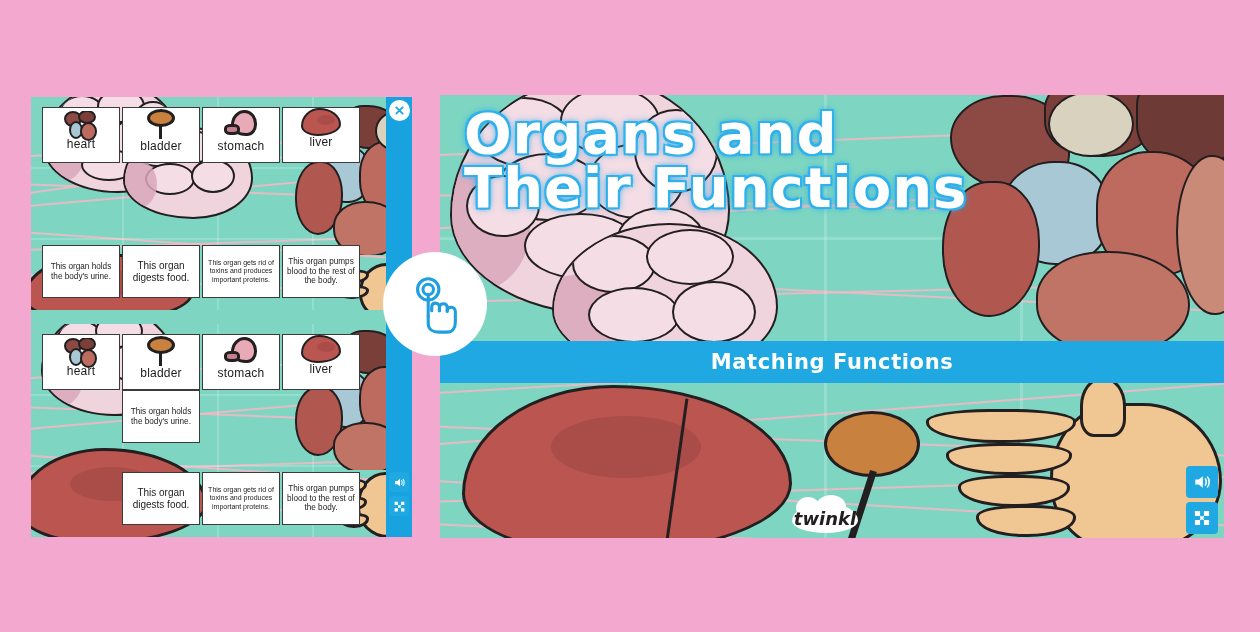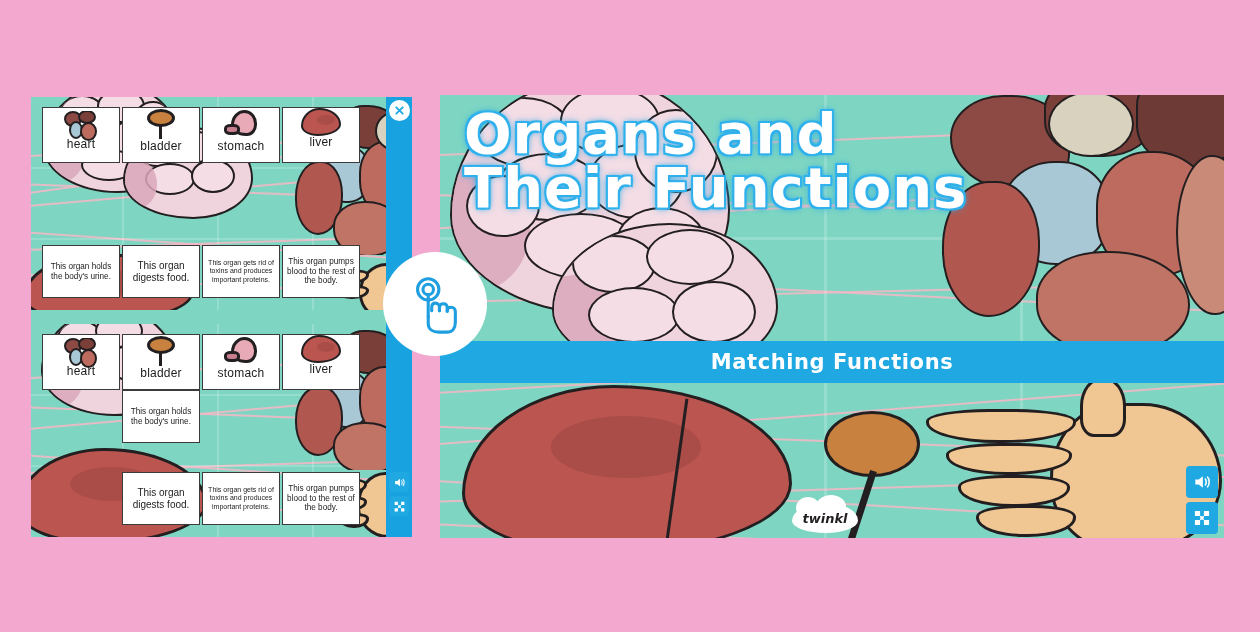--- a/index.html
+++ b/index.html
@@ -90,21 +90,21 @@
 
   .twinkl { position:absolute; left:352px; top:408px; width:66px; height:30px; z-index:8; }
   .twinkl .cloud { position:absolute; inset:0; background:#fff;
                    border-radius: 50% 50% 48% 52% / 60% 58% 42% 40%; }
   .twinkl .p1 { position:absolute; width:24px;height:22px;background:#fff;
                 border-radius:50%; left:4px; top:-6px;}
   .twinkl .p2 { position:absolute; width:30px;height:24px;background:#fff;
                 border-radius:50%; left:24px; top:-8px;}
   .twinkl .tx { position:absolute; inset:0; display:flex; align-items:center;
                 justify-content:center; font-family:"DejaVu Sans", sans-serif;
-                font-weight:700; font-size:13px; color:#231f20; font-style:italic;
+                font-weight:700; font-size:18px; color:#231f20; font-style:italic;
                 z-index:2; }
 
   
   .iconbtn { background:#1fa8e2; display:flex; align-items:center; justify-content:center;
              border-radius:4px; border:none; cursor:pointer; }
   .close-btn { position:absolute; left:389px; top:100px; width:21px; height:21px;
                background:#ffffff; border-radius:50%; display:flex;
                align-items:center; justify-content:center; z-index:20;
                border:none; cursor:pointer; }
   .tap-circle { position:absolute; left:383px; top:252px; width:104px; height:104px;

